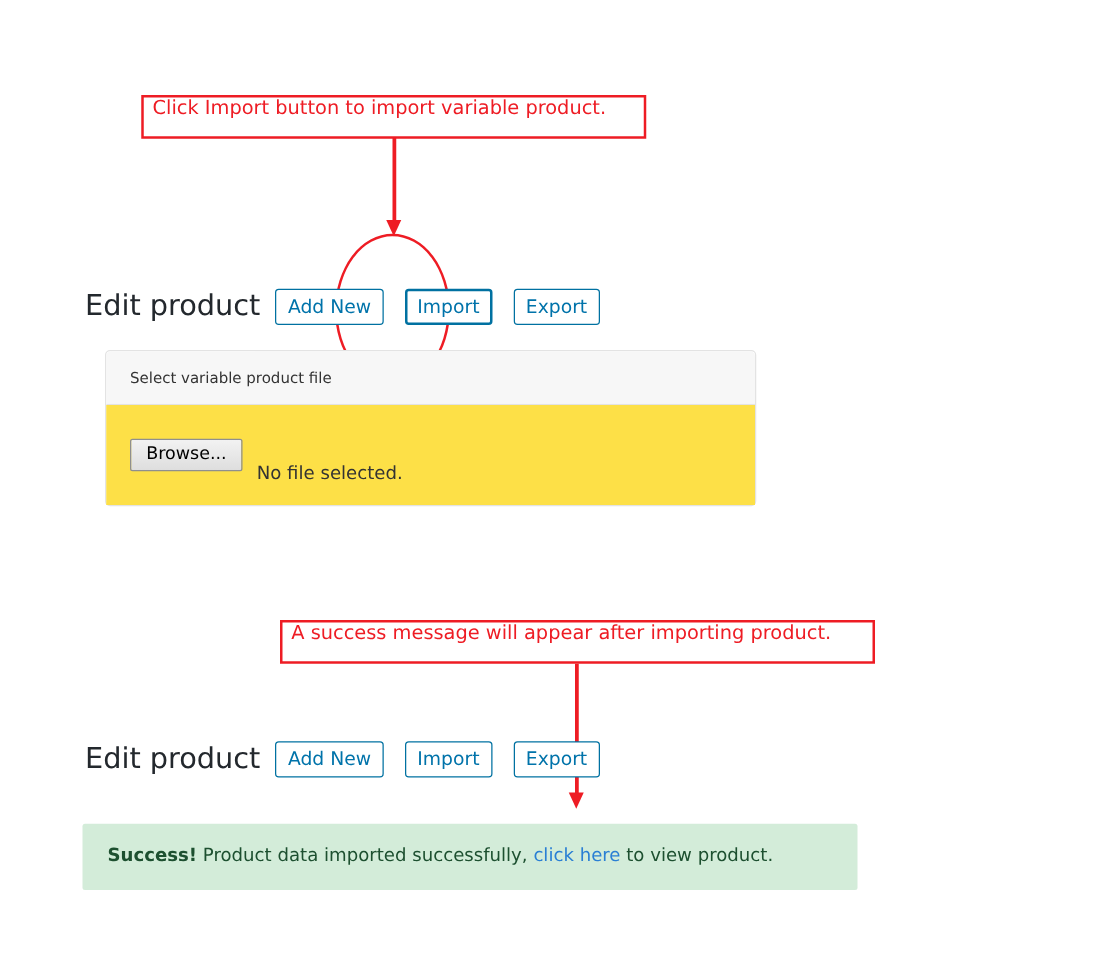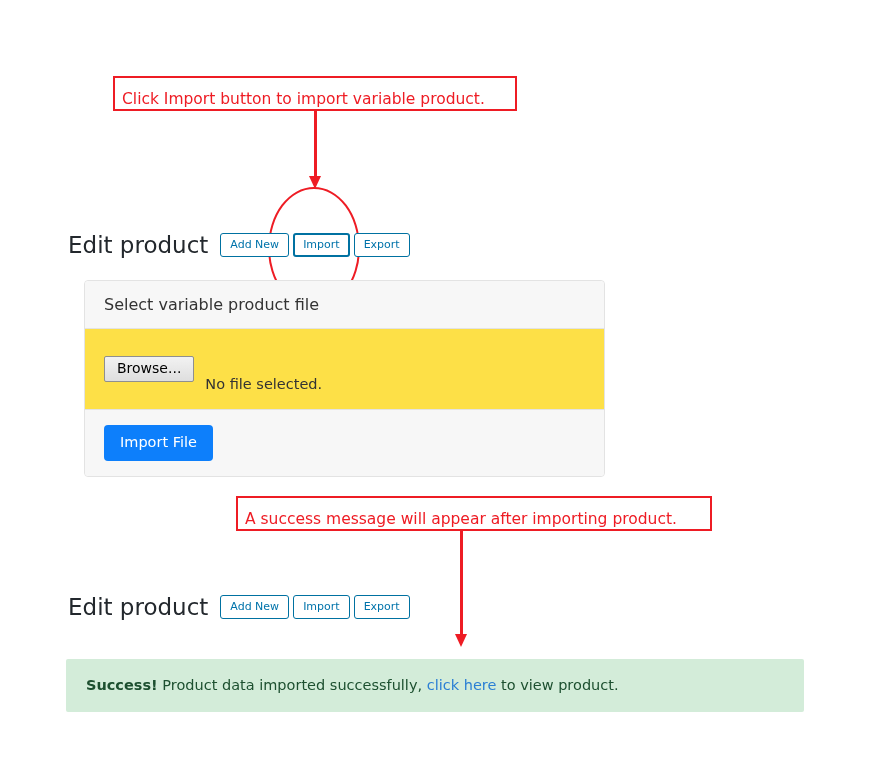--- a/index.html
+++ b/index.html
@@ -19,27 +19,27 @@
   
   .callout {
     position: absolute;
     border: 2px solid #ee1c24;
     color: #ee1c24;
     background: #ffffff;
     font-family: "DejaVu Sans", sans-serif;
     font-size: 15.5px;
     line-height: 1.15;
     display: flex;
-    align-items: flex-end;
+    align-items: flex-start;
     padding: 0 7px;
     box-sizing: border-box;
     white-space: nowrap;
   }
   #callout-import  { left: 113px; top: 76px;  width: 404px; height: 35px; }
-  #callout-success { left: 236px; top: 496px; width: 476px; height: 35px; }
+  #callout-success { left: 224px; top: 496px; width: 476px; height: 35px; }
 
   
   .arrow { position: absolute; }
   .arrow .shaft {
     position: absolute;
     left: 0; top: 0;
     width: 3px;
     background: #ee1c24;
   }
   .arrow .head {
@@ -85,27 +85,27 @@
     font-family: "DejaVu Sans", sans-serif;
     font-size: 23px;
     font-weight: normal;
     color: #23282d;
     margin: 0 12px 0 0;
     line-height: 1;
     white-space: nowrap;
   }
   .hdr-btn {
     font-family: "DejaVu Sans", sans-serif;
-    font-size: 11px;
+    font-size: 15px;
     color: #0073aa;
     background: #ffffff;
     border: 1px solid #0071a1;
     border-radius: 3px;
     padding: 4px 9px 5px;
-    margin-right: 4px;
+    margin-right: 17px;
     line-height: 1.2;
     cursor: pointer;
     white-space: nowrap;
   }
   .hdr-btn.active {
     border: 2px solid #0071a1;
     padding: 3px 8px 4px;
   }
 
   
@@ -118,21 +118,21 @@
     border-radius: 4px;
     background: #ffffff;
     box-sizing: border-box;
   }
   .card-head {
     background: #f7f7f7;
     border-bottom: 1px solid #e3e3e3;
     border-radius: 4px 4px 0 0;
     padding: 14px 19px;
     font-family: "DejaVu Sans", sans-serif;
-    font-size: 16px;
+    font-size: 12px;
     color: #333333;
   }
   .card-body {
     background: #fde047;
     padding: 17px 19px;
     display: flex;
     align-items: center;
   }
   .card-foot {
     background: #f7f7f7;
@@ -175,21 +175,21 @@
     line-height: 1.2;
     cursor: pointer;
     white-space: nowrap;
   }
 
   
   .alert-success {
     position: absolute;
     left: 66px;
     top: 72px;
-    width: 738px;
+    width: 620px;
     background: #d3ecd9;
     color: #1d5030;
     border-radius: 2px;
     padding: 17px 20px;
     box-sizing: border-box;
     font-family: "DejaVu Sans", sans-serif;
     font-size: 14.5px;
     line-height: 1.3;
   }
   .alert-success b { font-weight: bold; }
@@ -228,23 +228,20 @@
   <div class="card">
     <div class="card-head">Select variable product file</div>
 
     <div class="card-body">
       <div class="file-row">
         <button class="browse-btn">Browse...</button>
         <span class="file-status">No file selected.</span>
       </div>
     </div>
 
-    <div class="card-foot">
-      <button class="primary-btn">Import File</button>
-    </div>
   </div>
 </div>
 
 <div class="callout" id="callout-success">
   <span>A success message will appear after importing product.</span>
 </div>
 
 <div class="arrow" id="arrow-2">
   <div class="shaft"></div>
   <div class="head"></div>

